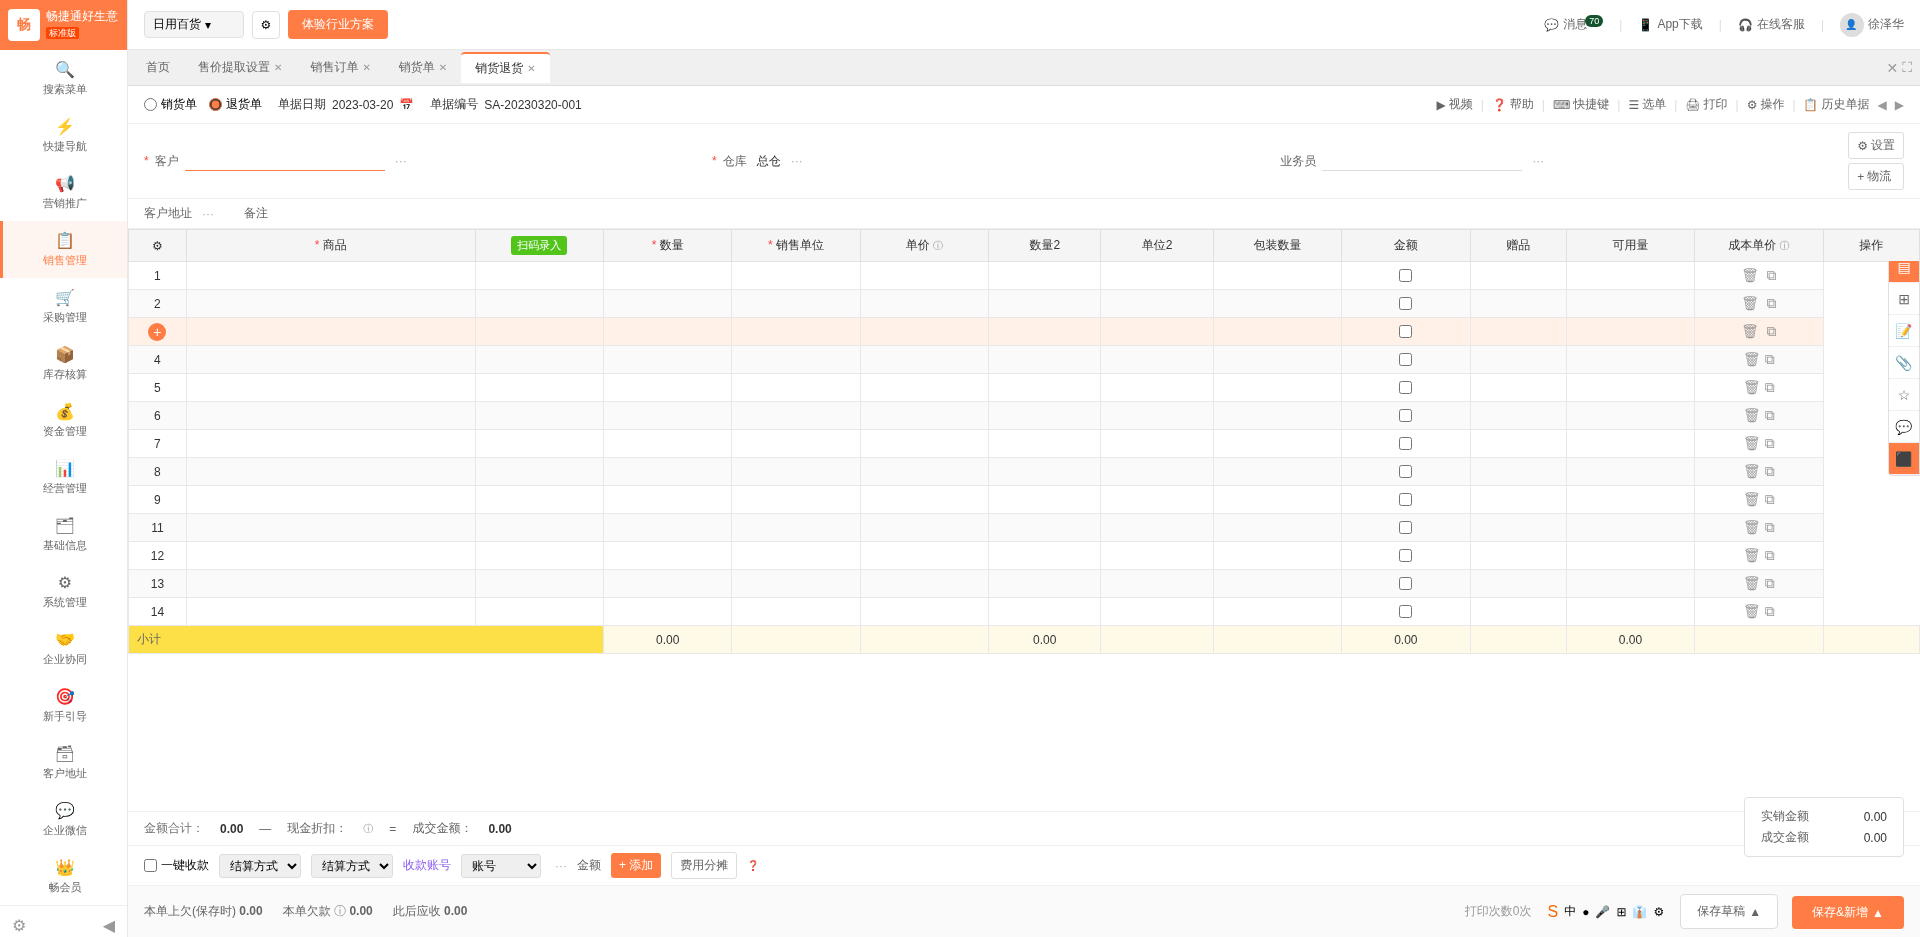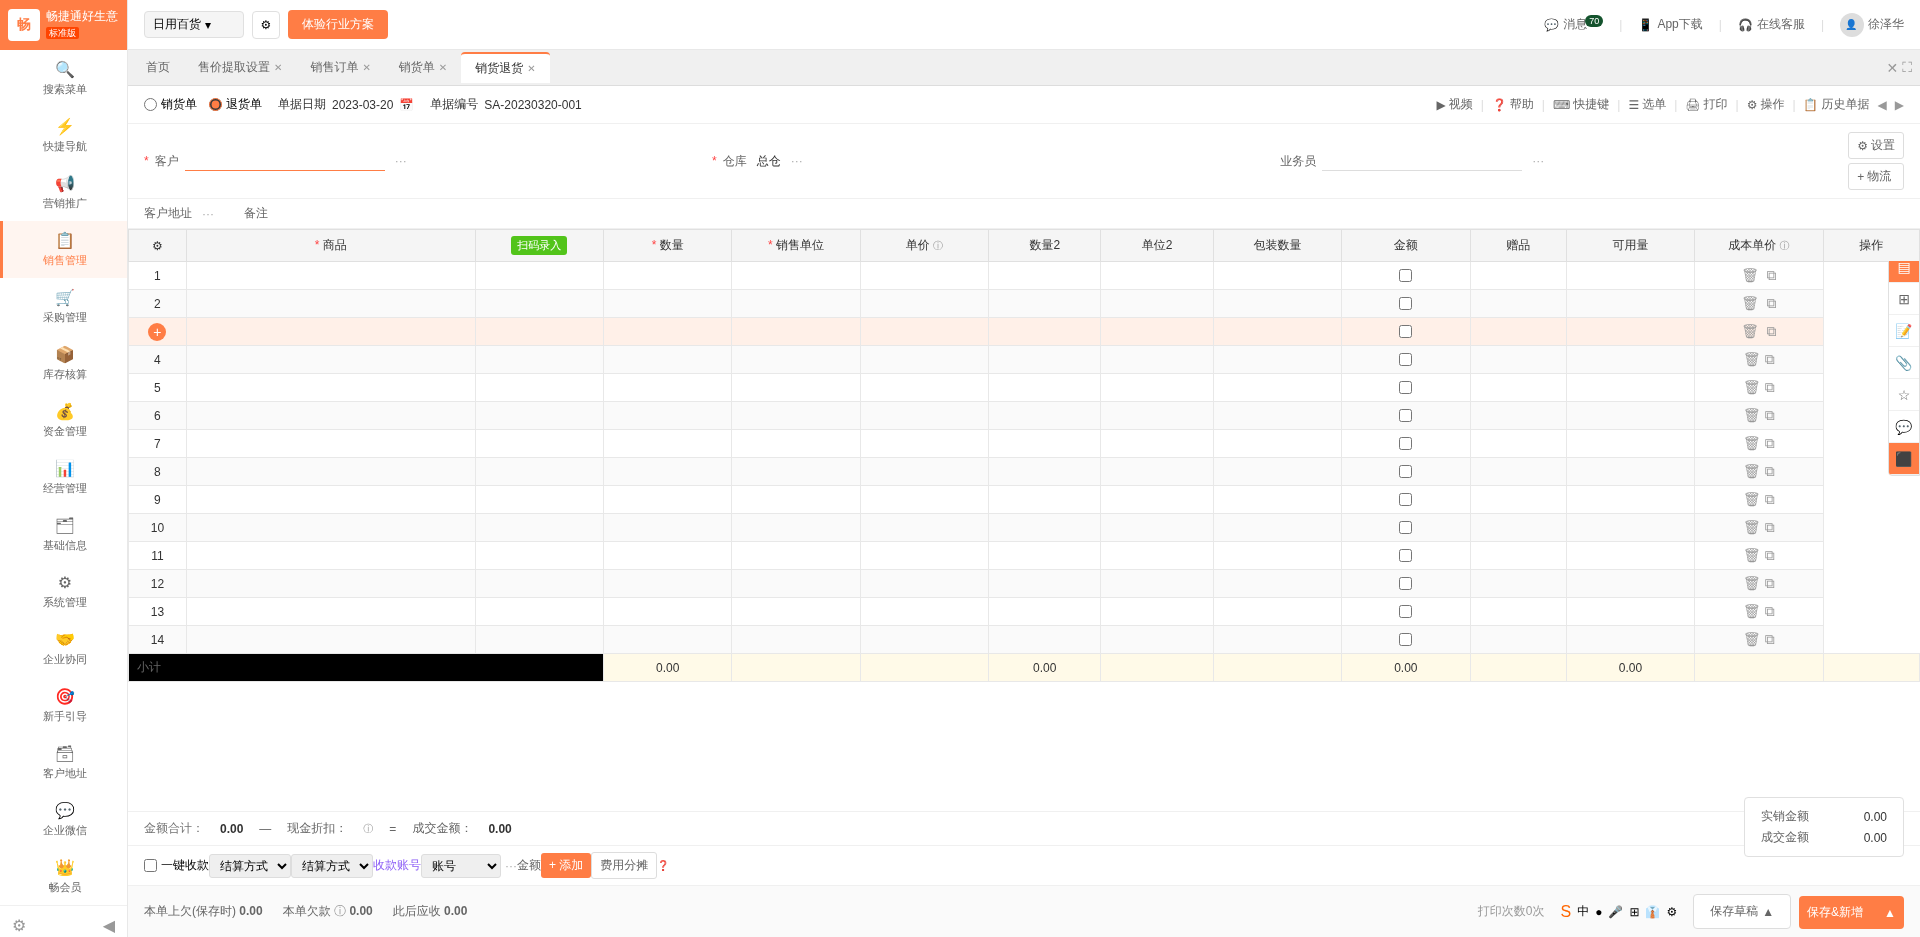--- a/index.html
+++ b/index.html
@@ -65,32 +65,32 @@
     .scan-btn { background: #52c41a; color: #fff; border: none; border-radius: 3px; padding: 2px 6px; font-size: 11px; cursor: pointer; }
     .add-row-btn { width: 18px; height: 18px; background: #ff7d45; color: #fff; border: none; border-radius: 50%; cursor: pointer; font-size: 14px; display: flex; align-items: center; justify-content: center; margin: 0 auto; }
     .table-icon-btn { background: none; border: none; cursor: pointer; color: #999; padding: 2px; font-size: 14px; }
     .checkbox-cell { display: flex; justify-content: center; align-items: center; height: 100%; }
     .subtotal-row td { background: #fffae8; font-weight: normal; color: #333; }
     
     .form-footer { padding: 8px 16px; border-top: 1px solid #f0f0f0; background: #fff; display: flex; align-items: center; gap: 16px; flex-wrap: wrap; }
     .footer-dash { color: #666; }
     .footer-eq { color: #666; }
     
-    .payment-row { padding: 6px 16px; border-top: 1px solid #f0f0f0; display: flex; align-items: center; gap: 0; }
+    .payment-row { padding: 6px 16px; border-top: 1px solid #f0f0f0; display: flex; align-items: center; gap: 10px; }
     .payment-checkbox { display: flex; align-items: center; gap: 4px; }
     .payment-select { border: 1px solid #ddd; border-radius: 3px; padding: 3px 6px; min-width: 80px; }
     .payment-btn { background: #ff7d45; color: #fff; border: none; border-radius: 3px; padding: 4px 8px; cursor: pointer; }
     .payment-split-btn { background: #fff; border: 1px solid #ddd; border-radius: 3px; padding: 4px 8px; cursor: pointer; color: #666; }
     
     .bottom-bar { padding: 8px 16px; border-top: 1px solid #f0f0f0; background: #fafafa; display: flex; align-items: center; justify-content: space-between; }
     .bottom-info { display: flex; gap: 20px; color: #666; }
     .bottom-info span { font-size: 12px; }
     .action-btns { display: flex; gap: 8px; align-items: flex-end; }
     .save-draft-btn { background: #fff; border: 1px solid #ddd; border-radius: 4px; padding: 8px 16px; cursor: pointer; color: #666; font-size: 13px; display: flex; align-items: center; gap: 4px; }
-    .save-new-btn { background: #ff7d45; color: #fff; border: none; border-radius: 4px; padding: 8px 8px; cursor: pointer; font-size: 13px; display: flex; align-items: center; gap: 21px; }
+    .save-new-btn { background: #ff7d45; color: #fff; border: none; border-radius: 4px; padding: 8px 20px; cursor: pointer; font-size: 13px; display: flex; align-items: center; gap: 4px; margin-left: 6px; }
     
     
     .summary-panel { position: absolute; right: 16px; bottom: 80px; background: #fff; border: 1px solid #e0e0e0; border-radius: 4px; padding: 8px 16px; min-width: 160px; }
     .summary-row { display: flex; justify-content: space-between; gap: 20px; align-items: center; padding: 2px 0; color: #666; font-size: 12px; }
     .summary-row .val { color: #333; }
     
     
     .right-float { position: fixed; right: 0; top: 200px; display: flex; flex-direction: column; background: #fff; border: 1px solid #e0e0e0; border-radius: 4px 0 0 4px; overflow: hidden; }
     .right-float-btn { width: 30px; height: 32px; display: flex; align-items: center; justify-content: center; cursor: pointer; color: #666; border-bottom: 1px solid #f0f0f0; font-size: 14px; }
     .right-float-btn.active { background: #ff7d45; color: #fff; }
@@ -600,39 +600,20 @@
               <td>
                 <div class="checkbox-cell">
                   <input type="checkbox" style="">
                 </div>
               </td>
               <td></td>
               <td></td>
               <td><button class="table-icon-btn">🗑</button><button class="table-icon-btn">⧉</button></td>
             </tr>
           <tr>
-              <td class="row-num">10</td>
-              <td></td>
-              <td></td>
-              <td></td>
-              <td></td>
-              <td></td>
-              <td></td>
-              <td></td>
-              <td></td>
-              <td>
-                <div class="checkbox-cell">
-                  <input type="checkbox" style="">
-                </div>
-              </td>
-              <td></td>
-              <td></td>
-              <td><button class="table-icon-btn">🗑</button><button class="table-icon-btn">⧉</button></td>
-            </tr>
-          <tr>
               <td class="row-num">11</td>
               <td></td>
               <td></td>
               <td></td>
               <td></td>
               <td></td>
               <td></td>
               <td></td>
               <td></td>
               <td>
@@ -696,21 +677,21 @@
                 <div class="checkbox-cell">
                   <input type="checkbox" style="">
                 </div>
               </td>
               <td></td>
               <td></td>
               <td><button class="table-icon-btn">🗑</button><button class="table-icon-btn">⧉</button></td>
             </tr>
 
           <tr class="subtotal-row" style="background:#fffae8;">
-            <td colspan="3" style="background:#000000;text-align:left;padding-left:8px;color:#666;">小计</td>
+            <td colspan="3" style="background:#fde047;text-align:left;padding-left:8px;color:#666;">小计</td>
             <td style="background:#fffae8;">0.00</td>
             <td style="background:#fffae8;"></td>
             <td style="background:#fffae8;"></td>
             <td style="background:#fffae8;">0.00</td>
             <td style="background:#fffae8;"></td>
             <td style="background:#fffae8;"></td>
             <td style="background:#fffae8;">0.00</td>
             <td style="background:#fffae8;"></td>
             <td style="background:#fffae8;">0.00</td>
             <td style="background:#fffae8;"></td>

